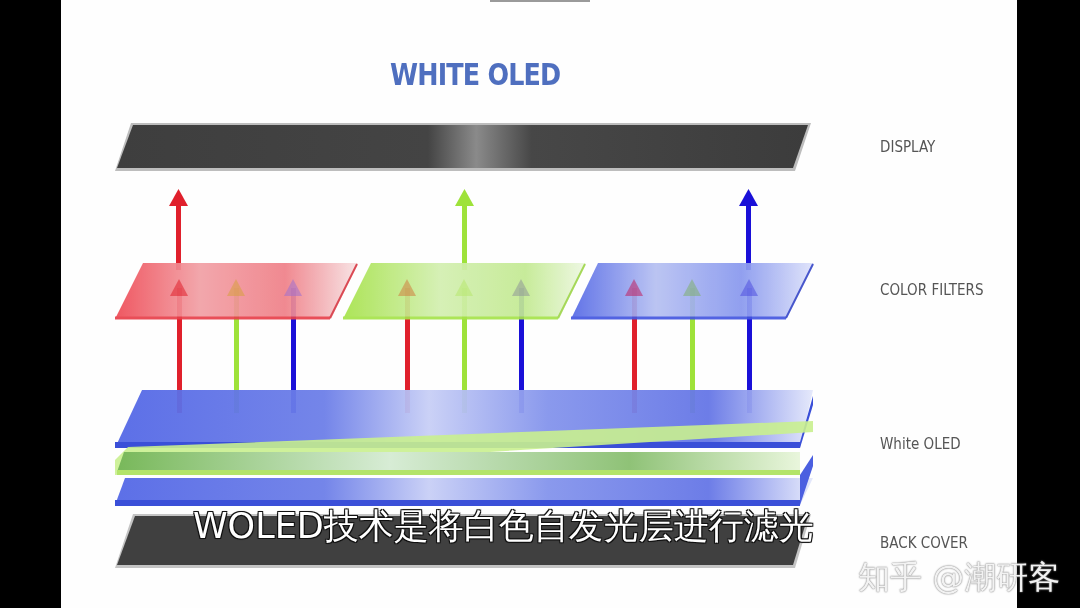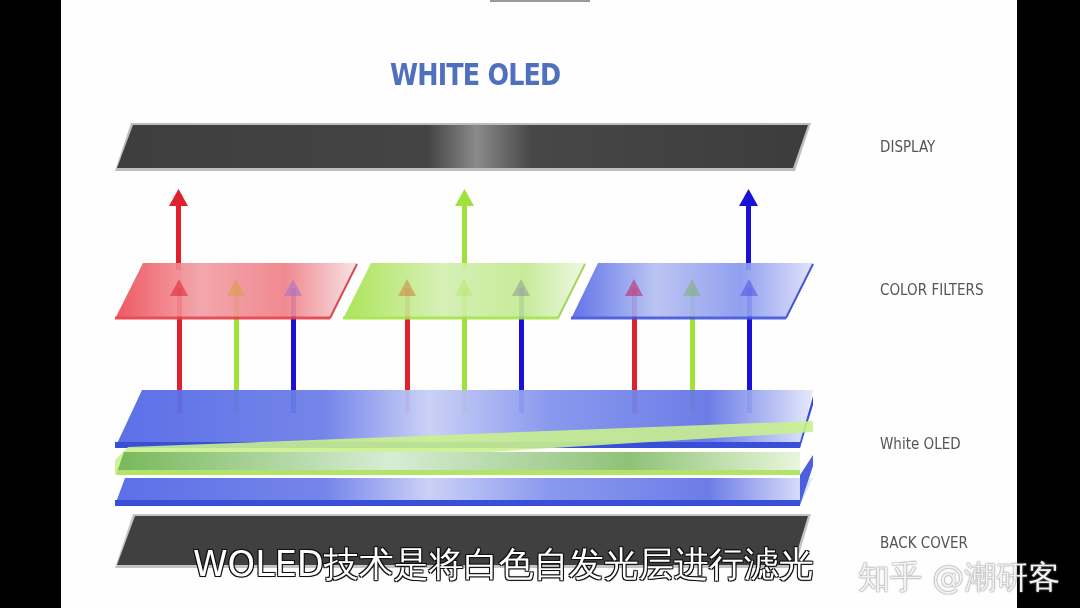--- a/index.html
+++ b/index.html
@@ -2,21 +2,21 @@
 <html><head>
 <meta charset="utf-8">
 <style>
   html,body{margin:0;padding:0;background:#000;}
   body{width:1080px;height:608px;position:relative;overflow:hidden;font-family:"Liberation Sans",sans-serif;}
   #stage{position:absolute;left:61px;top:0;width:956px;height:608px;background:#fefefe;}
   #topbar{position:absolute;left:490px;top:0;width:100px;height:2px;background:#9a9a9a;}
   #diagram{position:absolute;left:0;top:0;width:1080px;height:608px;}
   .title{position:absolute;left:390px;top:56px;font-family:"DejaVu Sans",sans-serif;font-weight:bold;font-size:31px;letter-spacing:-1px;color:#4f6fbf;transform:scaleX(0.82);transform-origin:left top;}
   .label{position:absolute;font-family:"DejaVu Sans",sans-serif;color:#555;font-size:15px;transform:scaleX(0.9);transform-origin:left top;}
-  .subtitle{position:absolute;left:193px;top:541px;font-family:"DejaVu Sans",sans-serif;font-size:35px;color:#fff;letter-spacing:0px;
+  .subtitle{position:absolute;left:193px;top:503px;font-family:"DejaVu Sans",sans-serif;font-size:35px;color:#fff;letter-spacing:0px;
     text-shadow:-1px -1px 0 #111,1px -1px 0 #111,-1px 1px 0 #111,1px 1px 0 #111,0 0 2px #000;white-space:nowrap;}
   .watermark{position:absolute;left:858px;top:556px;font-family:"DejaVu Sans",sans-serif;font-size:32px;color:rgba(255,255,255,0.9);
     text-shadow:0 0 1px #777,0 0 2px #999;white-space:nowrap;}
 </style>
 </head>
 <body>
 
 <div id="stage"></div>
 <div id="topbar"></div>
 

